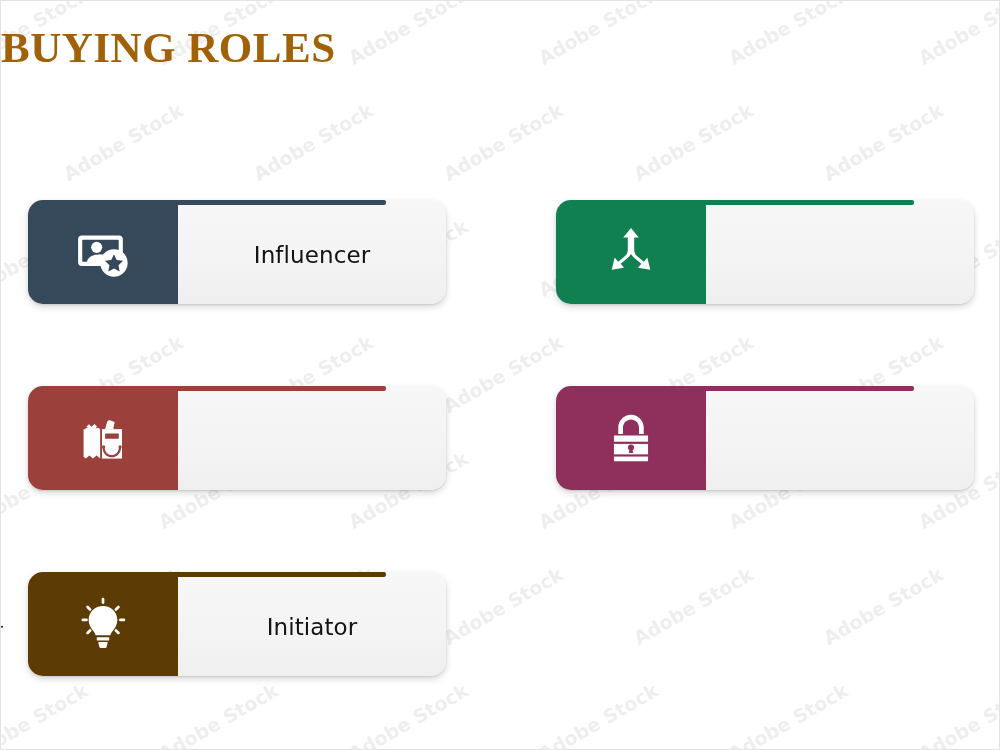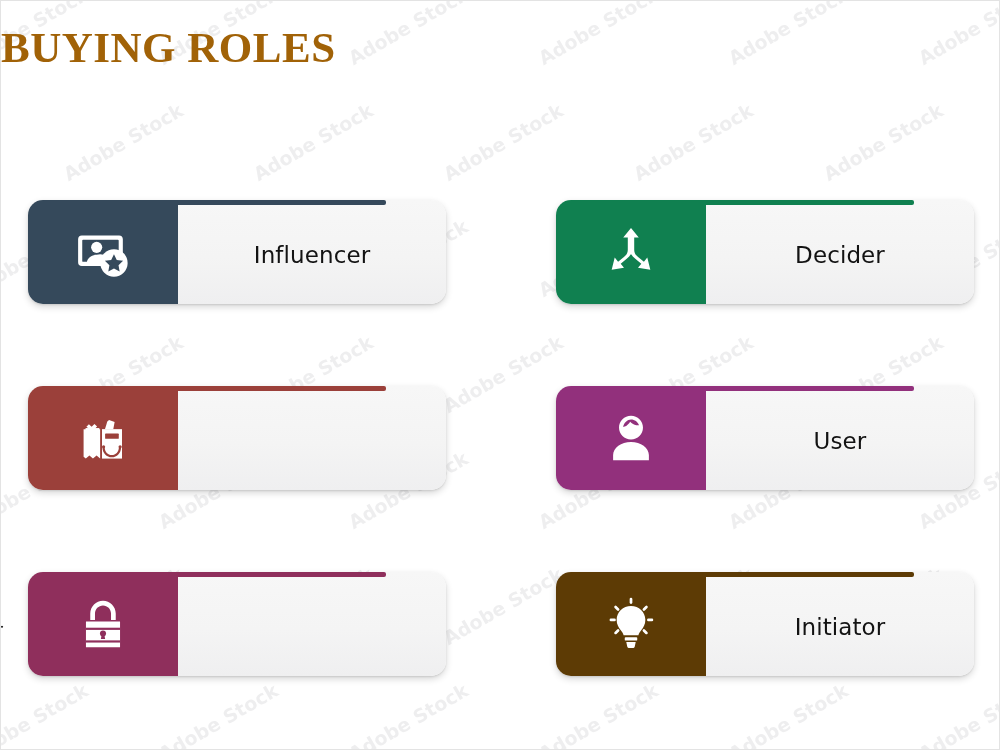--- a/index.html
+++ b/index.html
@@ -218,21 +218,20 @@
       <div class="card">
         <div class="card-body"></div>
         <div class="card-accent" style="background: rgb(16, 128, 80);"></div>
         <div class="card-icon-panel" style="background: rgb(16, 128, 80);">
           <span>
     <svg viewBox="0 0 64 64" aria-hidden="true">
       <path d="M32 3.5l9.2 11.2h-5.4v14.6c0 3.6 1.4 6 4.6 8.6l6.9 5.6 4-4.9 3.6 14.3-14.6-2.2 3.9-4.8-7.1-5.8c-2.2-1.8-3.9-3.6-5.1-5.6-1.2 2-2.9 3.8-5.1 5.6l-7.1 5.8 3.9 4.8L9.1 52.9l3.6-14.3 4 4.9 6.9-5.6c3.2-2.6 4.6-5 4.6-8.6V14.7h-5.4z"></path>
     </svg>
           </span>
         </div>
-        <div class="card-label">Decider</div>
       </div>
       <div class="card">
         <div class="card-body"></div>
         <div class="card-accent" style="background: rgb(155, 64, 58);"></div>
         <div class="card-icon-panel" style="background: rgb(155, 64, 58);">
           <span>
     <svg viewBox="0 0 64 64" aria-hidden="true">
       <path d="M9 21.5h19.6v34.9l-4.2-3.6-4.3 3.6-4.2-3.6-4.3 3.6-2.6-2.2z"></path>
       <path d="M13.8 17.2l5.2-5.2 4.2 4.2 4.4-4.4 5.2 5.2-4.4 4.4h-5.2l-4.2-4.2-5.2 5.2z" opacity="0"></path>
       <path d="M12.3 18.6l3-3 3.2 3.2 3.4-3.4 3.1 3.1-3.4 3.4h-5.1z"></path>
@@ -242,33 +241,20 @@
       <path d="M39.2 10.6l6.6 2.3-1.6 8.6h-9.9l2.8-9.2z"></path>
       <path d="M31.4 43.2h2.6c0 5.1 3.7 9 8.4 9s8.4-3.9 8.4-9h2.6c0 6.6-4.9 11.7-11 11.7s-11-5.1-11-11.7z" fill="#9B403A"></path>
       <circle cx="32.7" cy="42.4" r="1.9" fill="#9B403A"></circle>
       <circle cx="52.3" cy="42.4" r="1.9" fill="#9B403A"></circle>
     </svg>
           </span>
         </div>
       </div>
       <div class="card">
         <div class="card-body"></div>
-        <div class="card-accent" style="background: rgb(146, 48, 124);"></div>
-        <div class="card-icon-panel" style="background: rgb(146, 48, 124);">
-          <span>
-    <svg viewBox="0 0 64 64" aria-hidden="true">
-      <path d="M32 5.5c-7.9 0-14.2 6.4-14.2 14.2 0 7.9 6.4 14.2 14.2 14.2s14.2-6.4 14.2-14.2C46.2 11.9 39.9 5.5 32 5.5zm0 4.6c4.4 0 8.1 2.8 9.5 6.7-3.1.3-6.3-.6-8.9-2.7l-1.6-1.3-1.2 1.6a11.7 11.7 0 0 1-7.1 4.5c.8-5 5.1-8.8 9.3-8.8z"></path>
-      <path d="M32 36.8c-11.7 0-21.2 6.9-21.2 15.4v6.3h42.4v-6.3c0-8.5-9.5-15.4-21.2-15.4z"></path>
-    </svg>
-          </span>
-        </div>
-        <div class="card-label">User</div>
-      </div>
-      <div class="card">
-        <div class="card-body"></div>
         <div class="card-accent" style="background: rgb(143, 47, 92);"></div>
         <div class="card-icon-panel" style="background: rgb(143, 47, 92);">
           <span>
     <svg viewBox="0 0 64 64" aria-hidden="true">
       <path d="M32 4.5c-8.3 0-15.1 6.8-15.1 15.1v7.6h5.6v-7.6c0-5.2 4.3-9.5 9.5-9.5s9.5 4.3 9.5 9.5v7.6h5.6v-7.6C47.1 11.3 40.3 4.5 32 4.5z"></path>
       <path d="M11.8 28.9h40.4v30.6H11.8z"></path>
       <rect x="11.8" y="36.4" width="40.4" height="2.6" fill="#8F2F5C"></rect>
       <rect x="11.8" y="51.4" width="40.4" height="2.6" fill="#8F2F5C"></rect>
       <circle cx="32" cy="43.2" r="3.6" fill="#8F2F5C"></circle>
       <path d="M30.4 44.8h3.2l.9 5h-5z" fill="#8F2F5C"></path>

